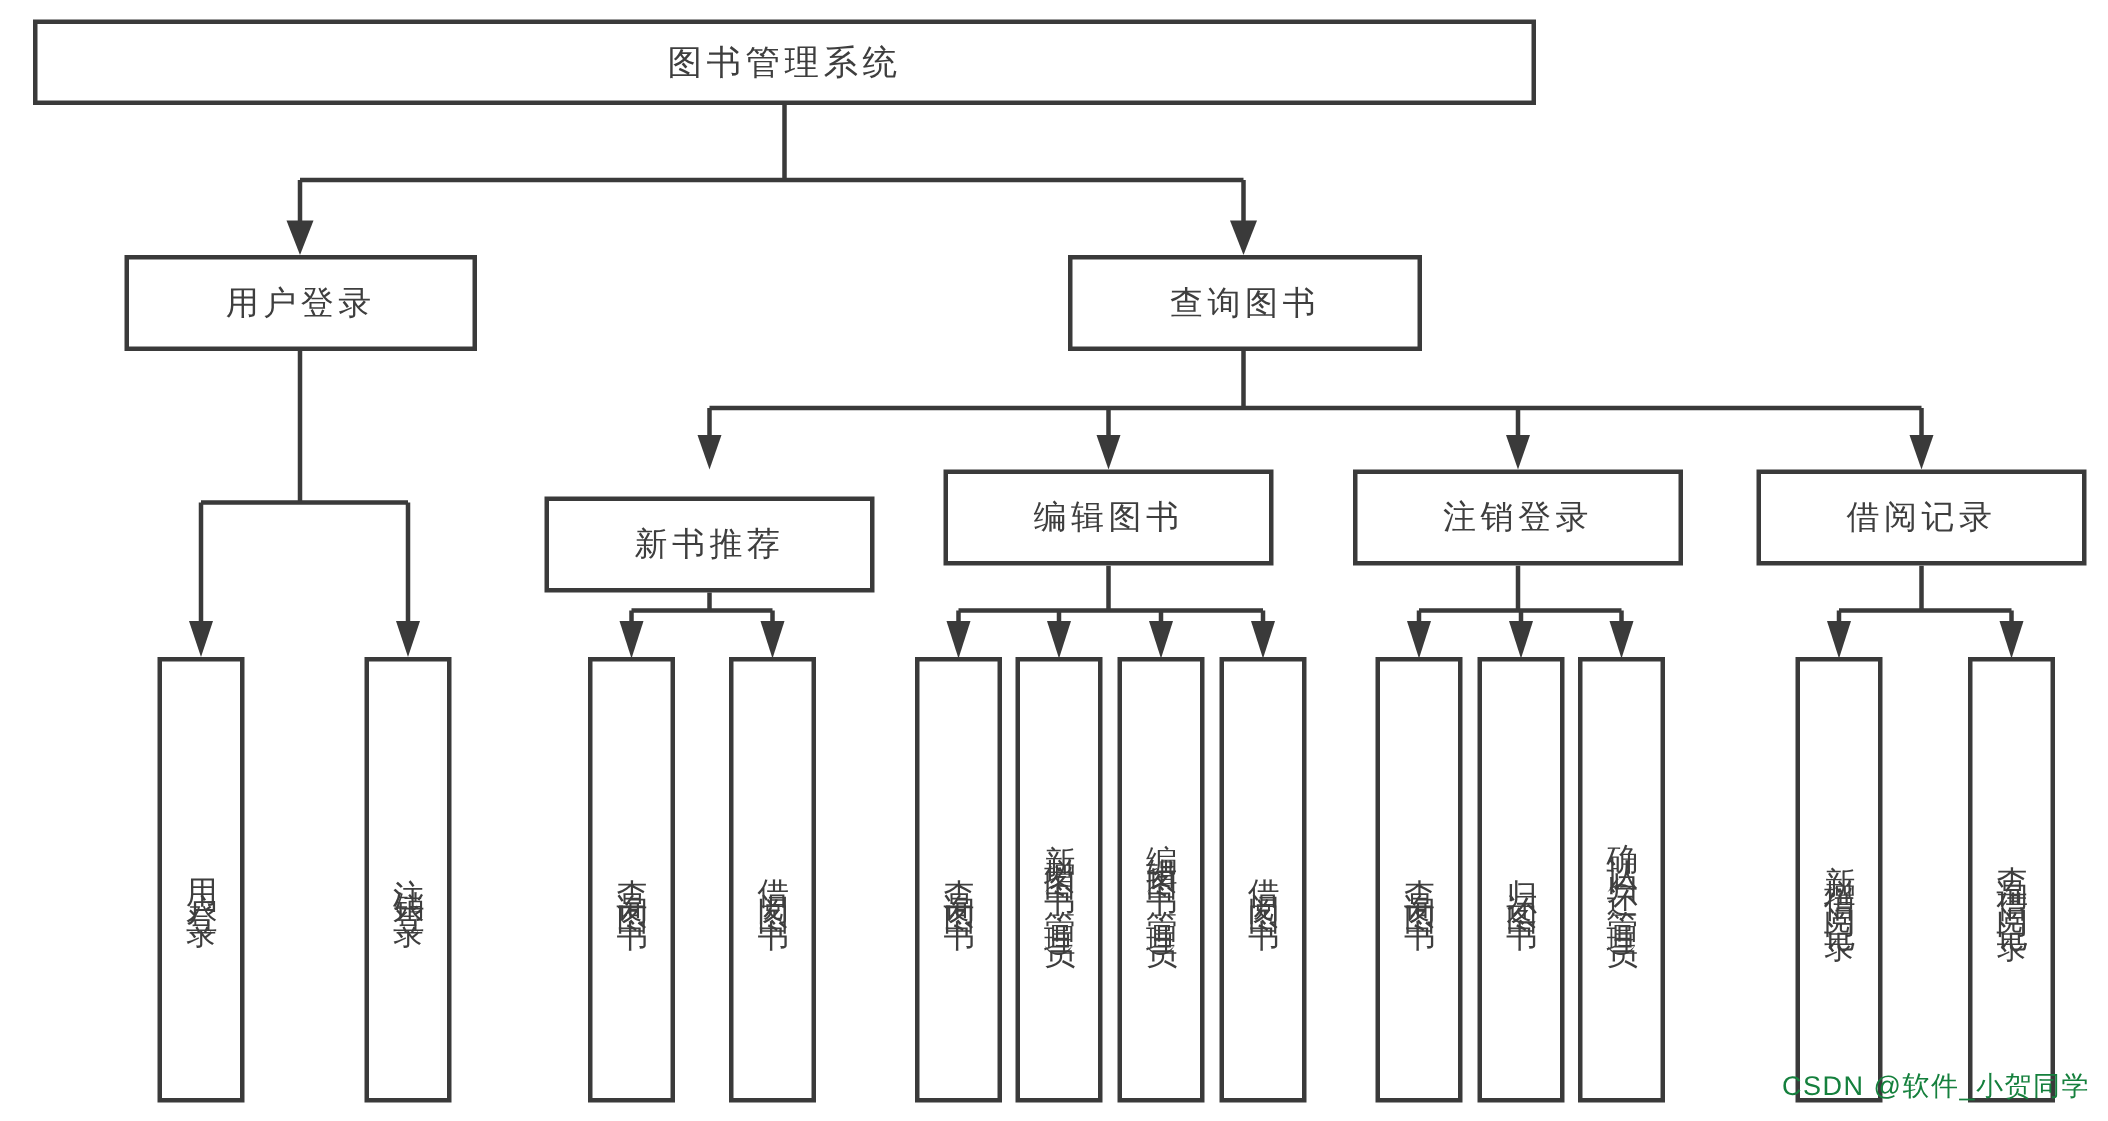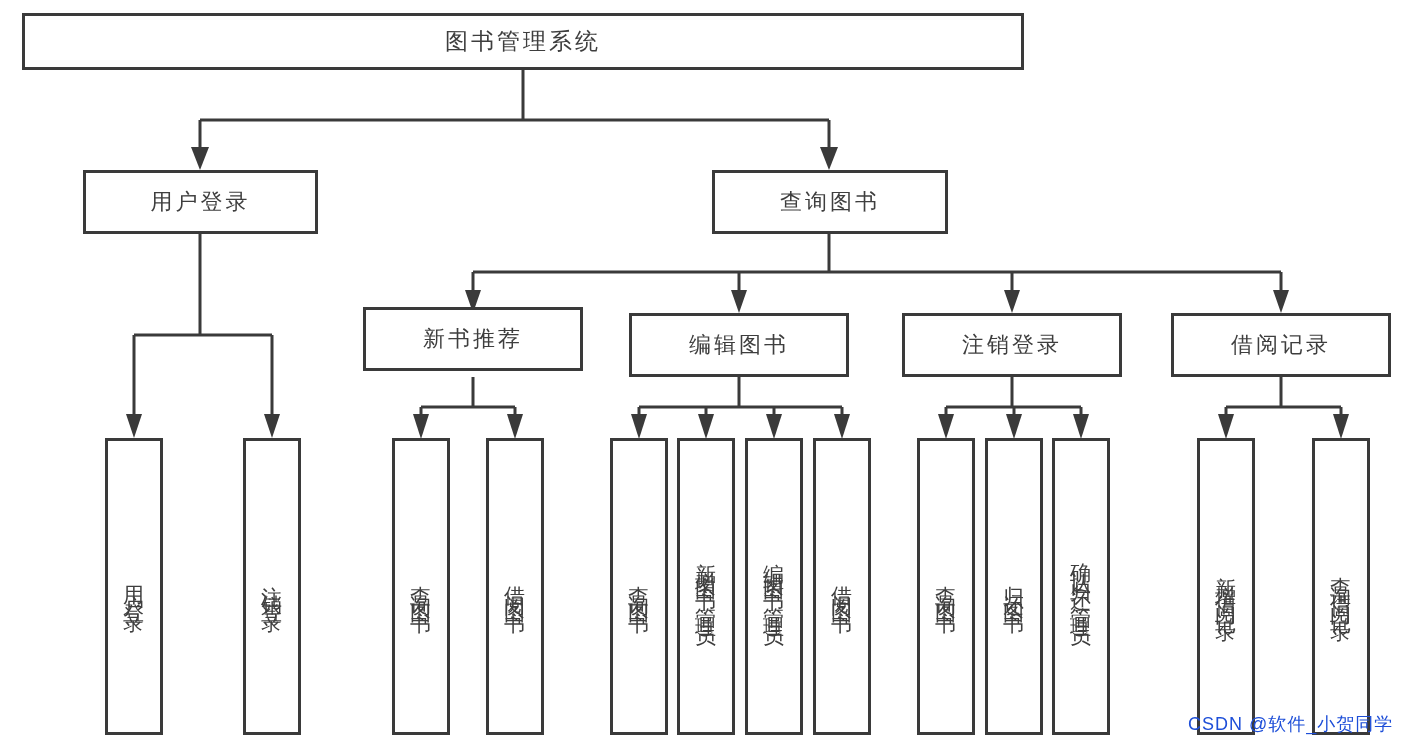--- a/index.html
+++ b/index.html
@@ -43,21 +43,21 @@
     color:#3e3e3e;
     font-size:21px;
     letter-spacing:9px;
     line-height:1;
     white-space:nowrap;
   }
   #watermark{
     position:absolute;
     left:1188px;top:712px;
     font-size:18px;
-    color:#1d4ed8;
+    color:#15803d;
     letter-spacing:1px;
     white-space:nowrap;
     z-index:10;
   }
 </style>
 </head>
 <body>
 
 <div id="canvas">
 
@@ -101,21 +101,21 @@
     <span>图书管理系统</span>
   </div>
 
   <div class="hbox" style="left:83px;top:170px;width:235px;height:64px">
     <span>用户登录</span>
   </div>
   <div class="hbox" style="left:712px;top:170px;width:236px;height:64px">
     <span>查询图书</span>
   </div>
 
-  <div class="hbox" style="left:363px;top:307px;width:220px;height:64px">
+  <div class="hbox" style="left:363px;top:331px;width:220px;height:64px">
     <span>新书推荐</span>
   </div>
   <div class="hbox" style="left:629px;top:313px;width:220px;height:64px">
     <span>编辑图书</span>
   </div>
   <div class="hbox" style="left:902px;top:313px;width:220px;height:64px">
     <span>注销登录</span>
   </div>
   <div class="hbox" style="left:1171px;top:313px;width:220px;height:64px">
     <span>借阅记录</span>

